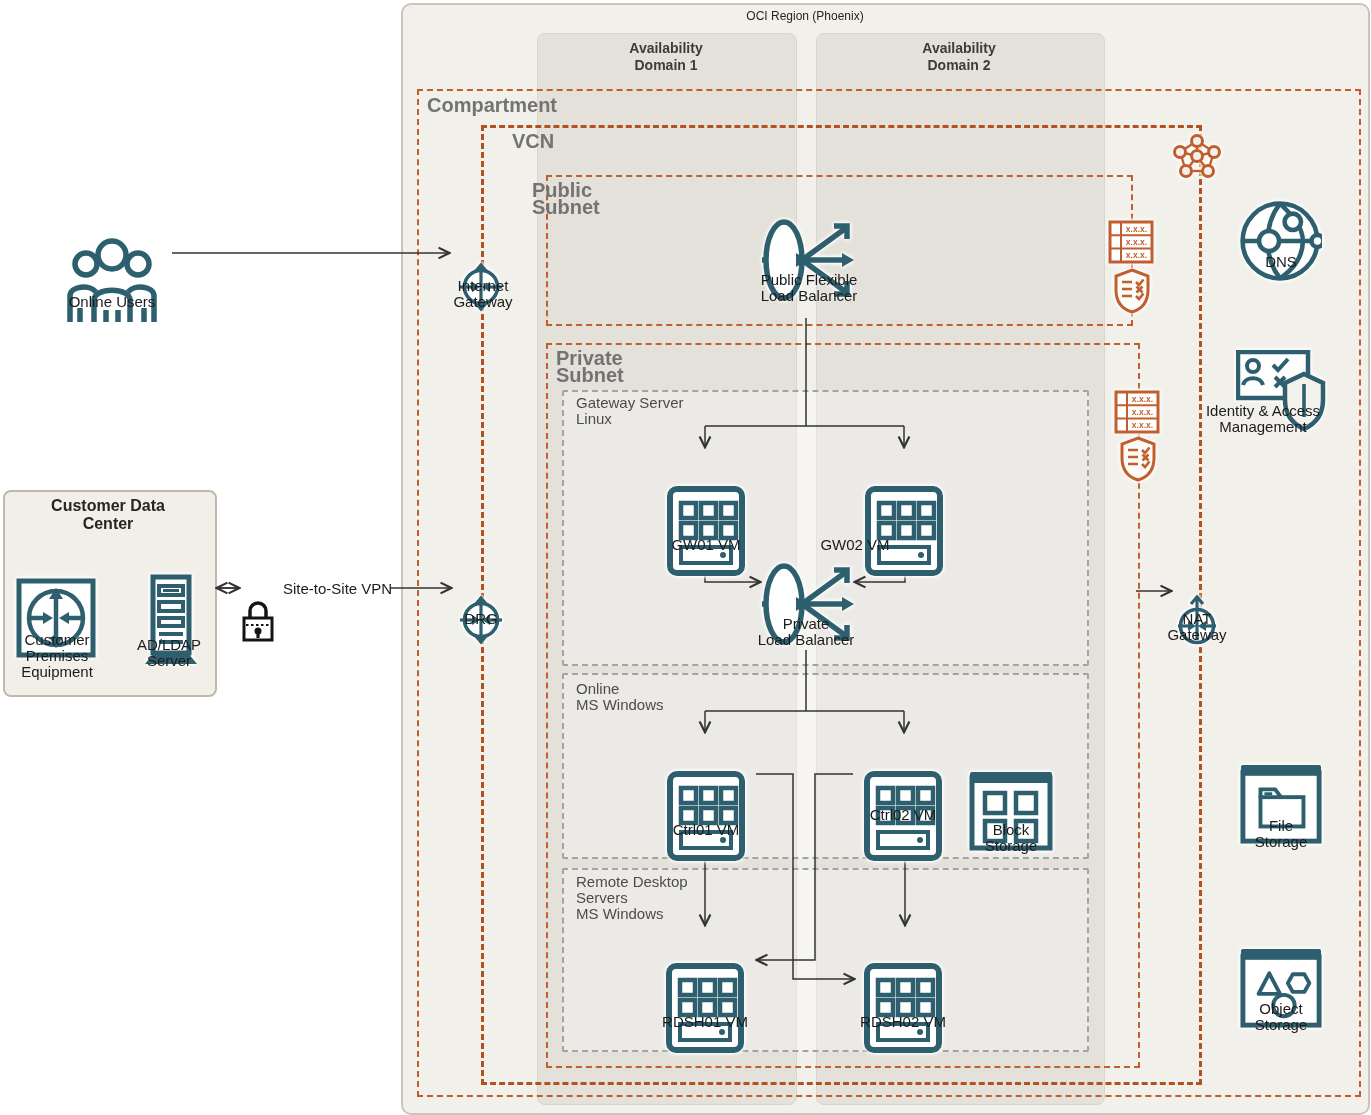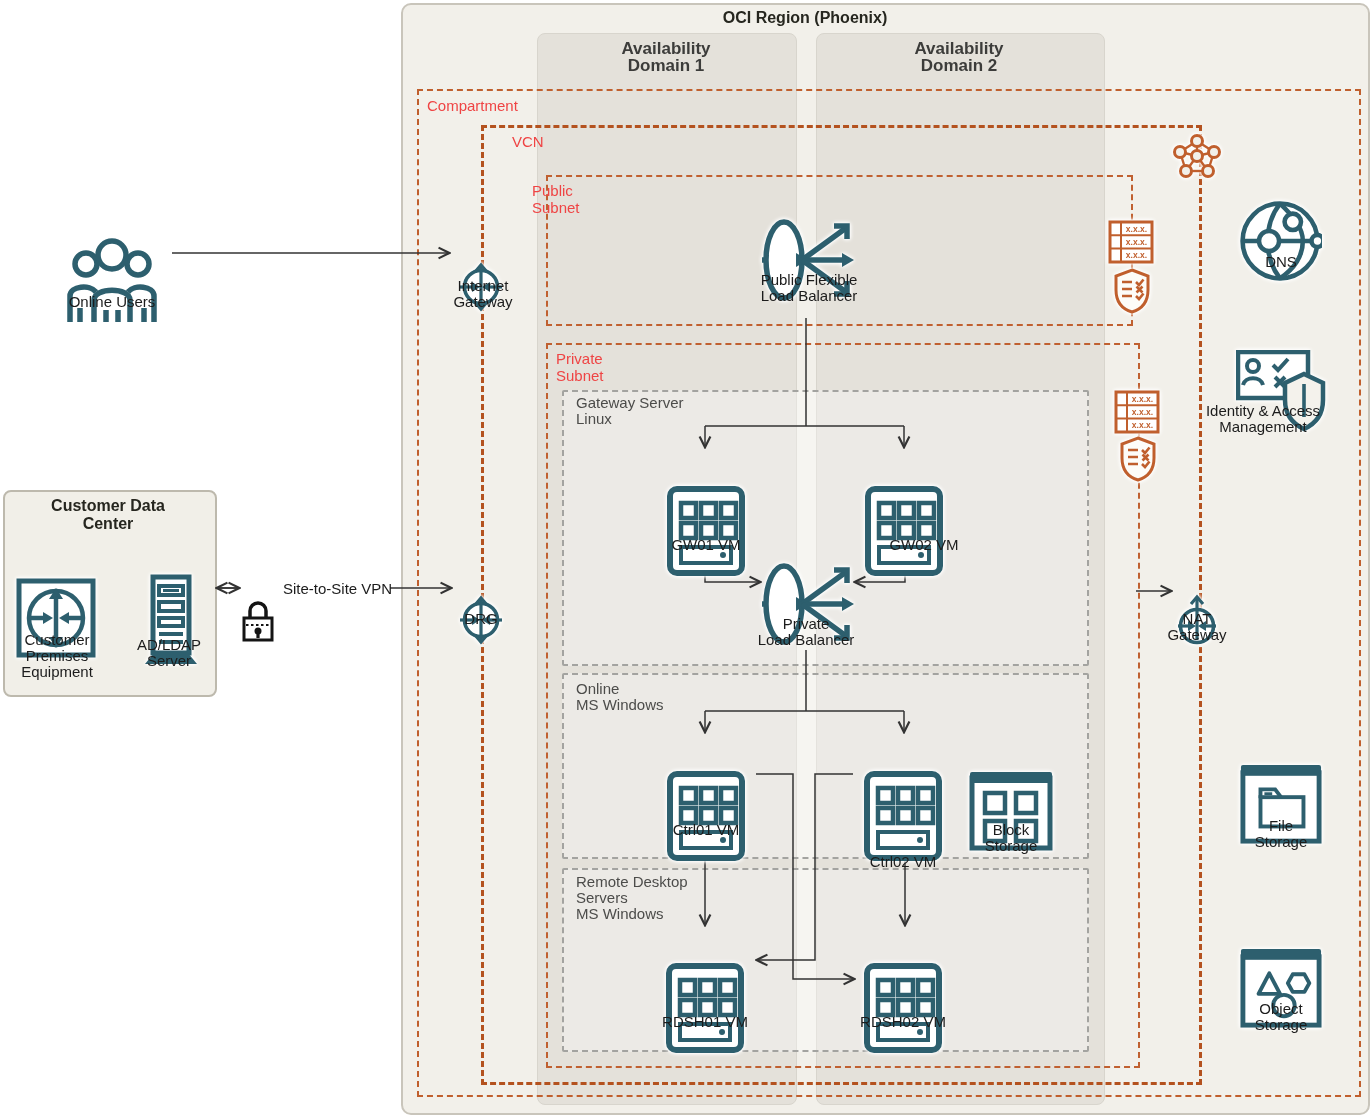--- a/index.html
+++ b/index.html
@@ -4,35 +4,35 @@
 <style>
   html,body{margin:0;padding:0;background:#ffffff;}
   #canvas{position:relative;width:1371px;height:1115px;background:#ffffff;overflow:hidden;
           font-family:"Liberation Sans",sans-serif;}
   .abs{position:absolute;}
   
   .region{left:401px;top:3px;width:965px;height:1108px;background:#f2f0ea;border:2px solid #c9c5bb;border-radius:10px;z-index:1;}
   .ad{top:33px;height:1070px;background:#e4e1da;border:1px solid #d8d5cd;border-radius:8px;z-index:1;}
   .ad1{left:537px;width:258px;}
   .ad2{left:816px;width:287px;}
-  .ad-head{top:40px;width:200px;text-align:center;font-weight:bold;font-size:17px;color:#3c3c3a;line-height:17px;z-index:3;}
+  .ad-head{top:40px;width:200px;text-align:center;font-weight:bold;font-size:14px;color:#3c3c3a;line-height:17px;z-index:3;}
   .dashed-orange{border:2px dashed #c05f2d;background:transparent;z-index:1;}
   .compartment{left:417px;top:89px;width:940px;height:1004px;}
   .vcnbox{left:481px;top:125px;width:715px;height:954px;border-width:3px;border-color:#b4521f;}
   .subnet{border:2px dashed #c06030;}
   .pubsub{left:546px;top:175px;width:583px;height:147px;}
   .privsub{left:546px;top:343px;width:590px;height:721px;}
   .group{border:2px dashed #a3a3a0;background:rgba(255,255,255,0.32);border-radius:2px;z-index:1;}
   .grp-gw{left:562px;top:390px;width:523px;height:272px;}
   .grp-broker{left:562px;top:673px;width:523px;height:182px;}
   .grp-rds{left:562px;top:868px;width:523px;height:180px;}
   .dcbox{left:3px;top:490px;width:210px;height:203px;background:#f1efe8;border:2px solid #bdb9ad;border-radius:8px;z-index:1;}
   
-  .title{font-weight:bold;font-size:16px;color:#26261f;z-index:3;white-space:nowrap;}
-  .olabel{font-weight:normal;font-size:15px;color:#ef4444;line-height:17px;z-index:3;white-space:nowrap;}
+  .title{font-weight:normal;font-size:12px;color:#26261f;z-index:3;white-space:nowrap;}
+  .olabel{font-weight:bold;font-size:20px;color:#737373;line-height:17px;z-index:3;white-space:nowrap;}
   .glabel{font-size:15px;color:#4c4c4a;line-height:16px;z-index:3;white-space:nowrap;}
   .cap{transform:translateX(-50%);text-align:center;font-size:15px;color:#1c1c1c;line-height:16px;z-index:4;white-space:nowrap;}
   .cap-b{font-weight:bold;color:#26261f;}
   .ic{z-index:3;filter:drop-shadow(0 0 2px #ffffff) drop-shadow(0 0 1px #ffffff);margin-top:32px;}
   svg{display:block;}
   #wires{left:0;top:0;z-index:2;pointer-events:none;}
 </style>
 </head>
 <body>
 
@@ -343,35 +343,35 @@
         <use href="#sym-vm"></use>
       </svg>
   </div>
   <div class="abs cap" style="left:706px;top:537px;">GW01 VM</div>
 
   <div class="abs ic" style="left:864px;top:453px;">
     <svg width="80" height="92" viewBox="0 0 80 92">
         <use href="#sym-vm"></use>
       </svg>
   </div>
-  <div class="abs cap" style="left:924px;top:537px;">GW02 VM</div>
+  <div class="abs cap" style="left:855px;top:537px;">GW02 VM</div>
 
   <div class="abs ic" style="left:666px;top:738px;">
     <svg width="80" height="92" viewBox="0 0 80 92">
         <use href="#sym-vm"></use>
       </svg>
   </div>
   <div class="abs cap" style="left:706px;top:822px;">Ctrl01 VM</div>
 
   <div class="abs ic" style="left:863px;top:738px;">
     <svg width="80" height="92" viewBox="0 0 80 92">
         <use href="#sym-vm"></use>
       </svg>
   </div>
-  <div class="abs cap" style="left:903px;top:854px;">Ctrl02 VM</div>
+  <div class="abs cap" style="left:903px;top:807px;">Ctrl02 VM</div>
 
   <div class="abs ic" style="left:665px;top:930px;">
     <svg width="80" height="92" viewBox="0 0 80 92">
         <use href="#sym-vm"></use>
       </svg>
   </div>
   <div class="abs cap" style="left:705px;top:1014px;">RDSH01 VM</div>
 
   <div class="abs ic" style="left:863px;top:930px;">
     <svg width="80" height="92" viewBox="0 0 80 92">

